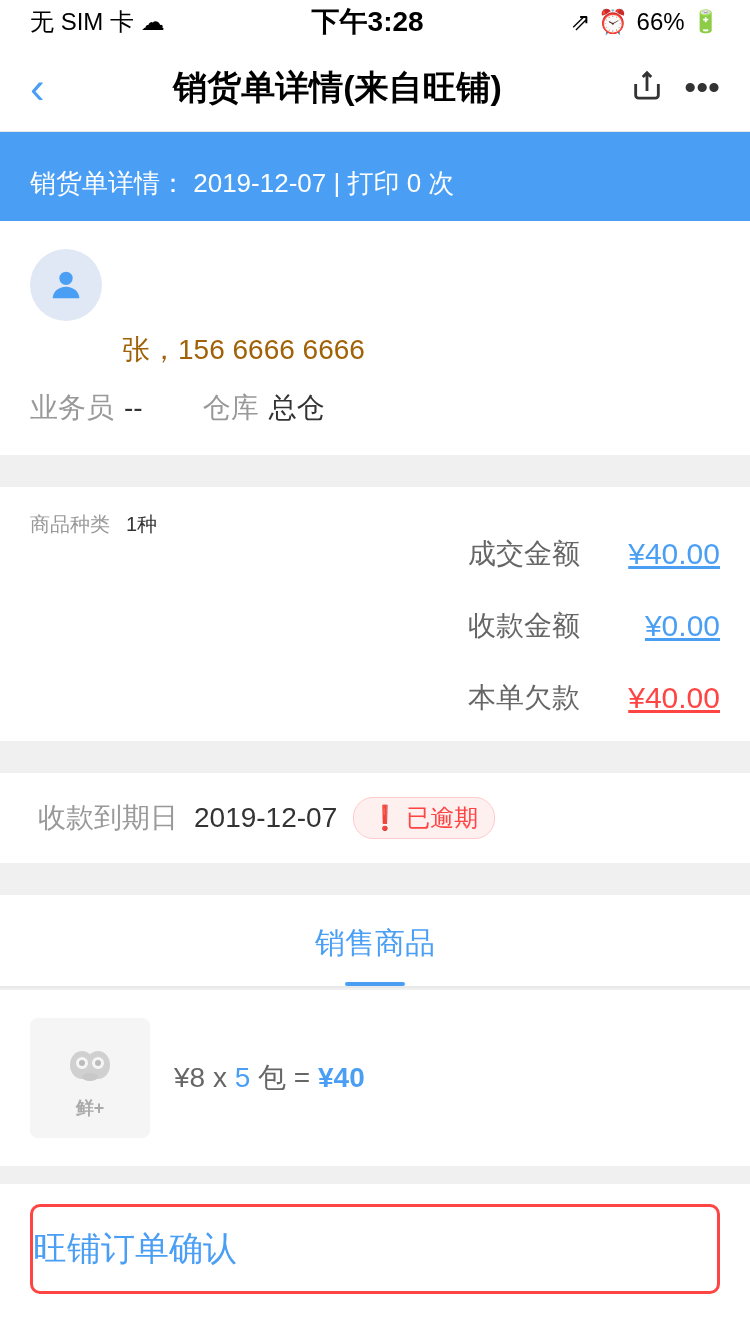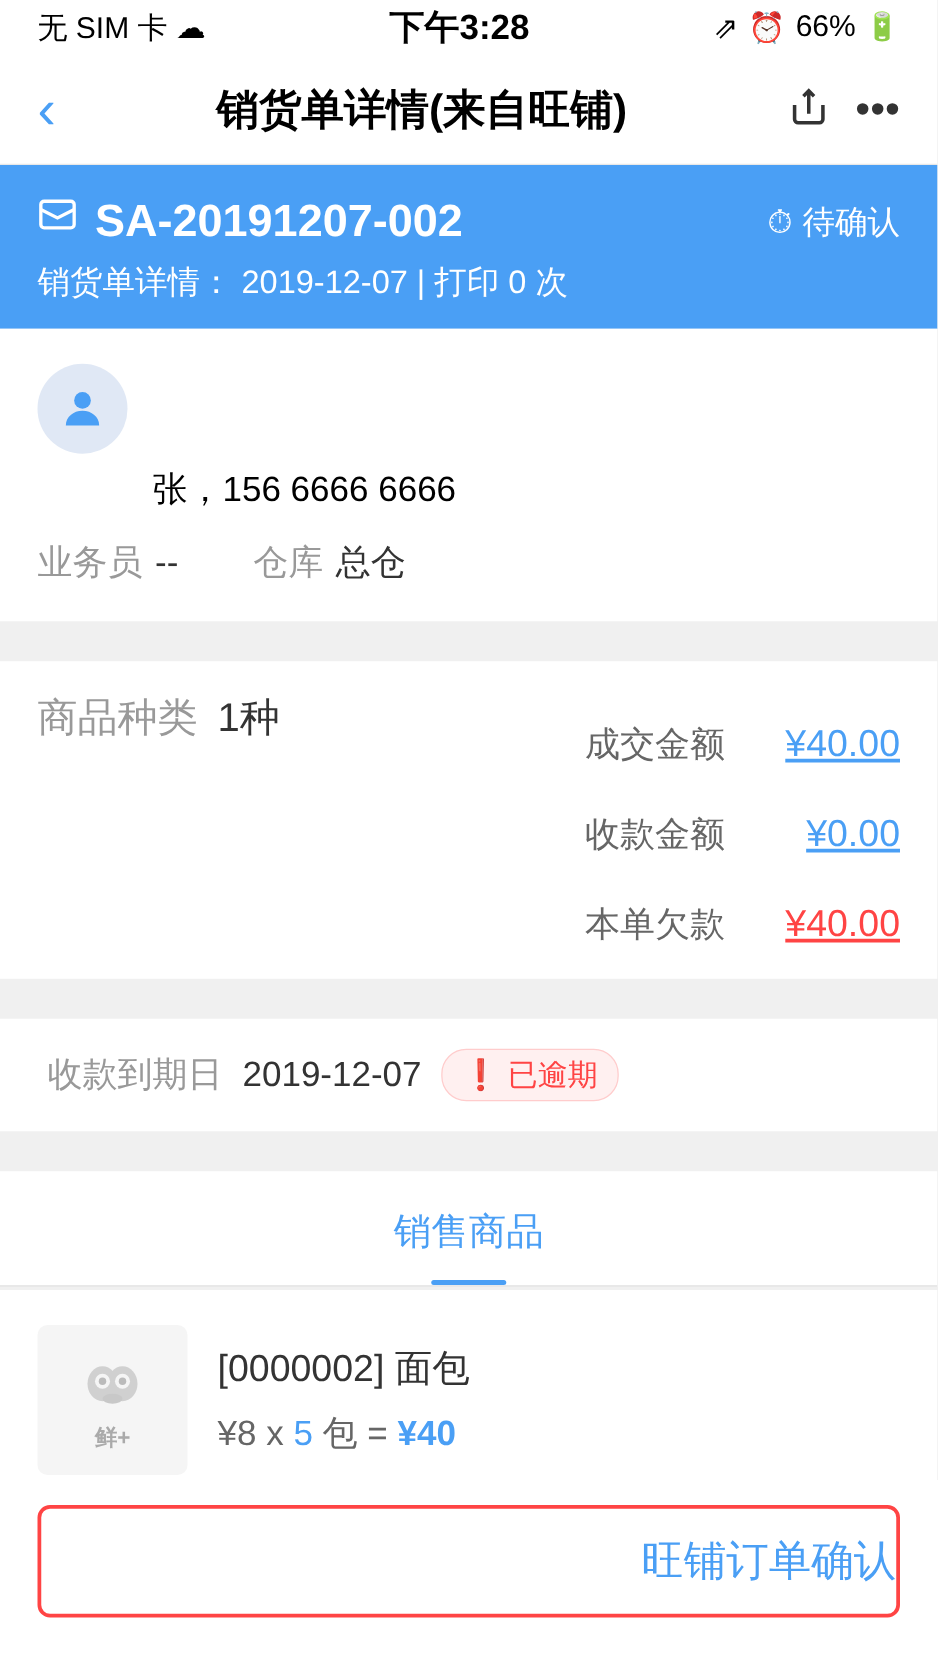--- a/index.html
+++ b/index.html
@@ -120,21 +120,21 @@
       color: #4a9ff5;
       flex-shrink: 0;
     }
     .customer-phone {
       font-size: 36px;
       font-weight: 600;
       color: #333;
     }
     .customer-name {
       font-size: 28px;
-      color: #000000;
+      color: #a16207;
       margin-left: 92px;
     }
     .customer-detail-row {
       display: flex;
       align-items: center;
       margin-top: 20px;
       font-size: 28px;
       color: #666;
     }
     .customer-detail-row .label {
@@ -152,21 +152,21 @@
       padding: 24px 30px;
       display: flex;
       align-items: flex-start;
       margin-bottom: 16px;
     }
     .summary-left {
       flex: 1;
       display: flex;
       align-items: center;
       gap: 16px;
-      font-size: 32px;
+      font-size: 20px;
       color: #666;
     }
     .summary-left .label {
       color: #999;
     }
     .summary-left .value {
       color: #333;
     }
     .summary-right {
       flex: 1;
@@ -331,21 +331,21 @@
       height: 90px;
       border: 3px solid #ff4444;
       border-radius: 10px;
       background: #fff;
       color: #4a9ff5;
       font-size: 34px;
       font-weight: 500;
       cursor: pointer;
       display: flex;
       align-items: center;
-      justify-content: flex-end;
+      justify-content: flex-start;
     }
 
     
     .divider {
       height: 16px;
       background: #f0f0f0;
     }
   </style>
 </head>
 <body>
@@ -372,35 +372,20 @@
     <span class="nav-btn" style="font-size:30px; color:#333;">
       <svg width="34" height="34" viewBox="0 0 24 24" fill="none" stroke="#333" stroke-width="2">
         <path d="M4 12v8a2 2 0 002 2h12a2 2 0 002-2v-8M15 7l-3-3-3 3M12 4v13"></path>
       </svg>
     </span>
     <span class="nav-btn">•••</span>
   </div>
 </div>
 
 <div class="order-banner">
-  <div class="order-number">
-    <div class="order-id">
-      <span>
-        <svg width="32" height="32" viewBox="0 0 24 24" fill="none" stroke="#fff" stroke-width="2">
-          <rect x="2" y="3" width="20" height="16" rx="2"></rect>
-          <polyline points="2,8 12,13 22,8"></polyline>
-        </svg>
-      </span>
-      <span>SA-20191207-002</span>
-    </div>
-    <div class="order-status">
-      <span>⏱</span>
-      <span>待确认</span>
-    </div>
-  </div>
   <div class="order-meta">
     <span>销货单详情：</span>
     <span>2019-12-07</span>
     <span>| 打印 0 次</span>
   </div>
 </div>
 
 <div class="customer-section">
   <div class="customer-row">
     <div class="avatar">
@@ -472,24 +457,20 @@
           <circle cx="22" cy="26" r="6" fill="#f5f5f5"></circle>
           <circle cx="38" cy="26" r="6" fill="#f5f5f5"></circle>
           <circle cx="22" cy="26" r="3" fill="#bbb"></circle>
           <circle cx="38" cy="26" r="3" fill="#bbb"></circle>
           <ellipse cx="30" cy="40" rx="8" ry="4" fill="#c8c8c8"></ellipse>
         </svg>
         <span class="product-thumb-text">鲜+</span>
       </div>
     </div>
     <div class="product-info">
-      <div class="product-name">
-        <span>[0000002]</span>
-        <span>面包</span>
-      </div>
       <div class="product-price">
         <span>¥8</span>
         <span> x </span>
         <span class="qty">5</span>
         <span>包</span>
         <span> = </span>
         <span class="total">¥40</span>
       </div>
     </div>
   </div>

